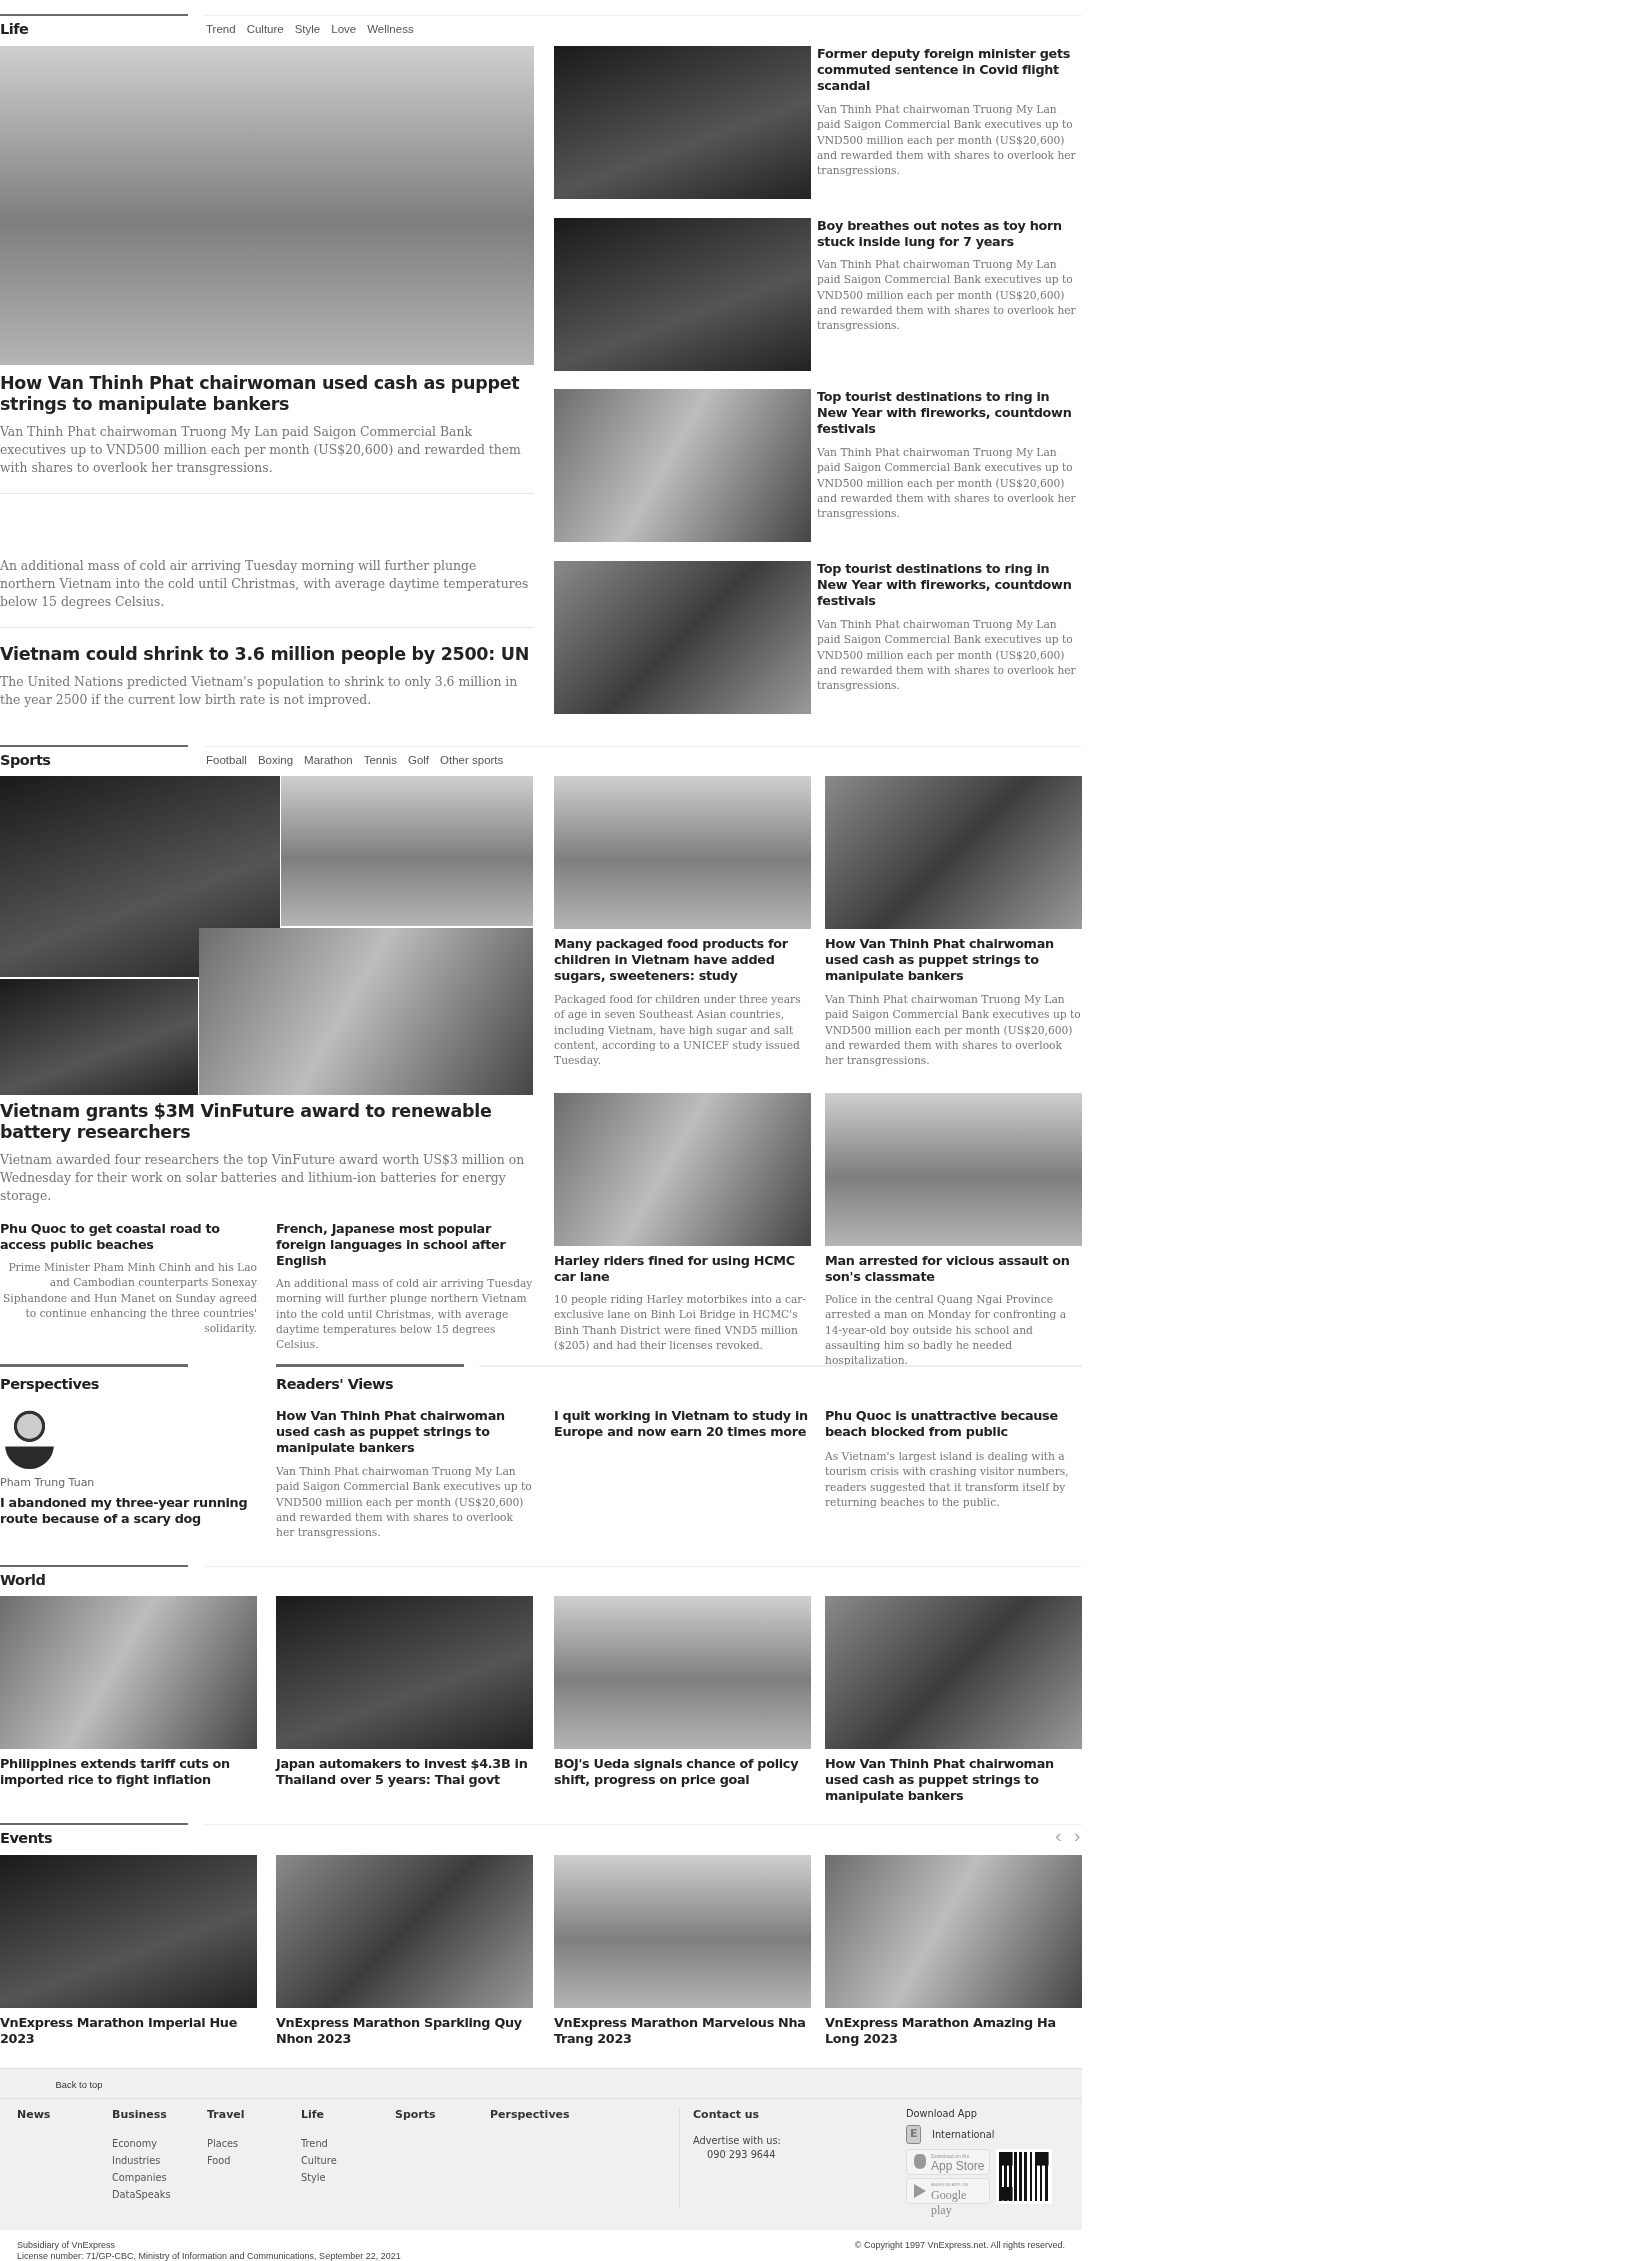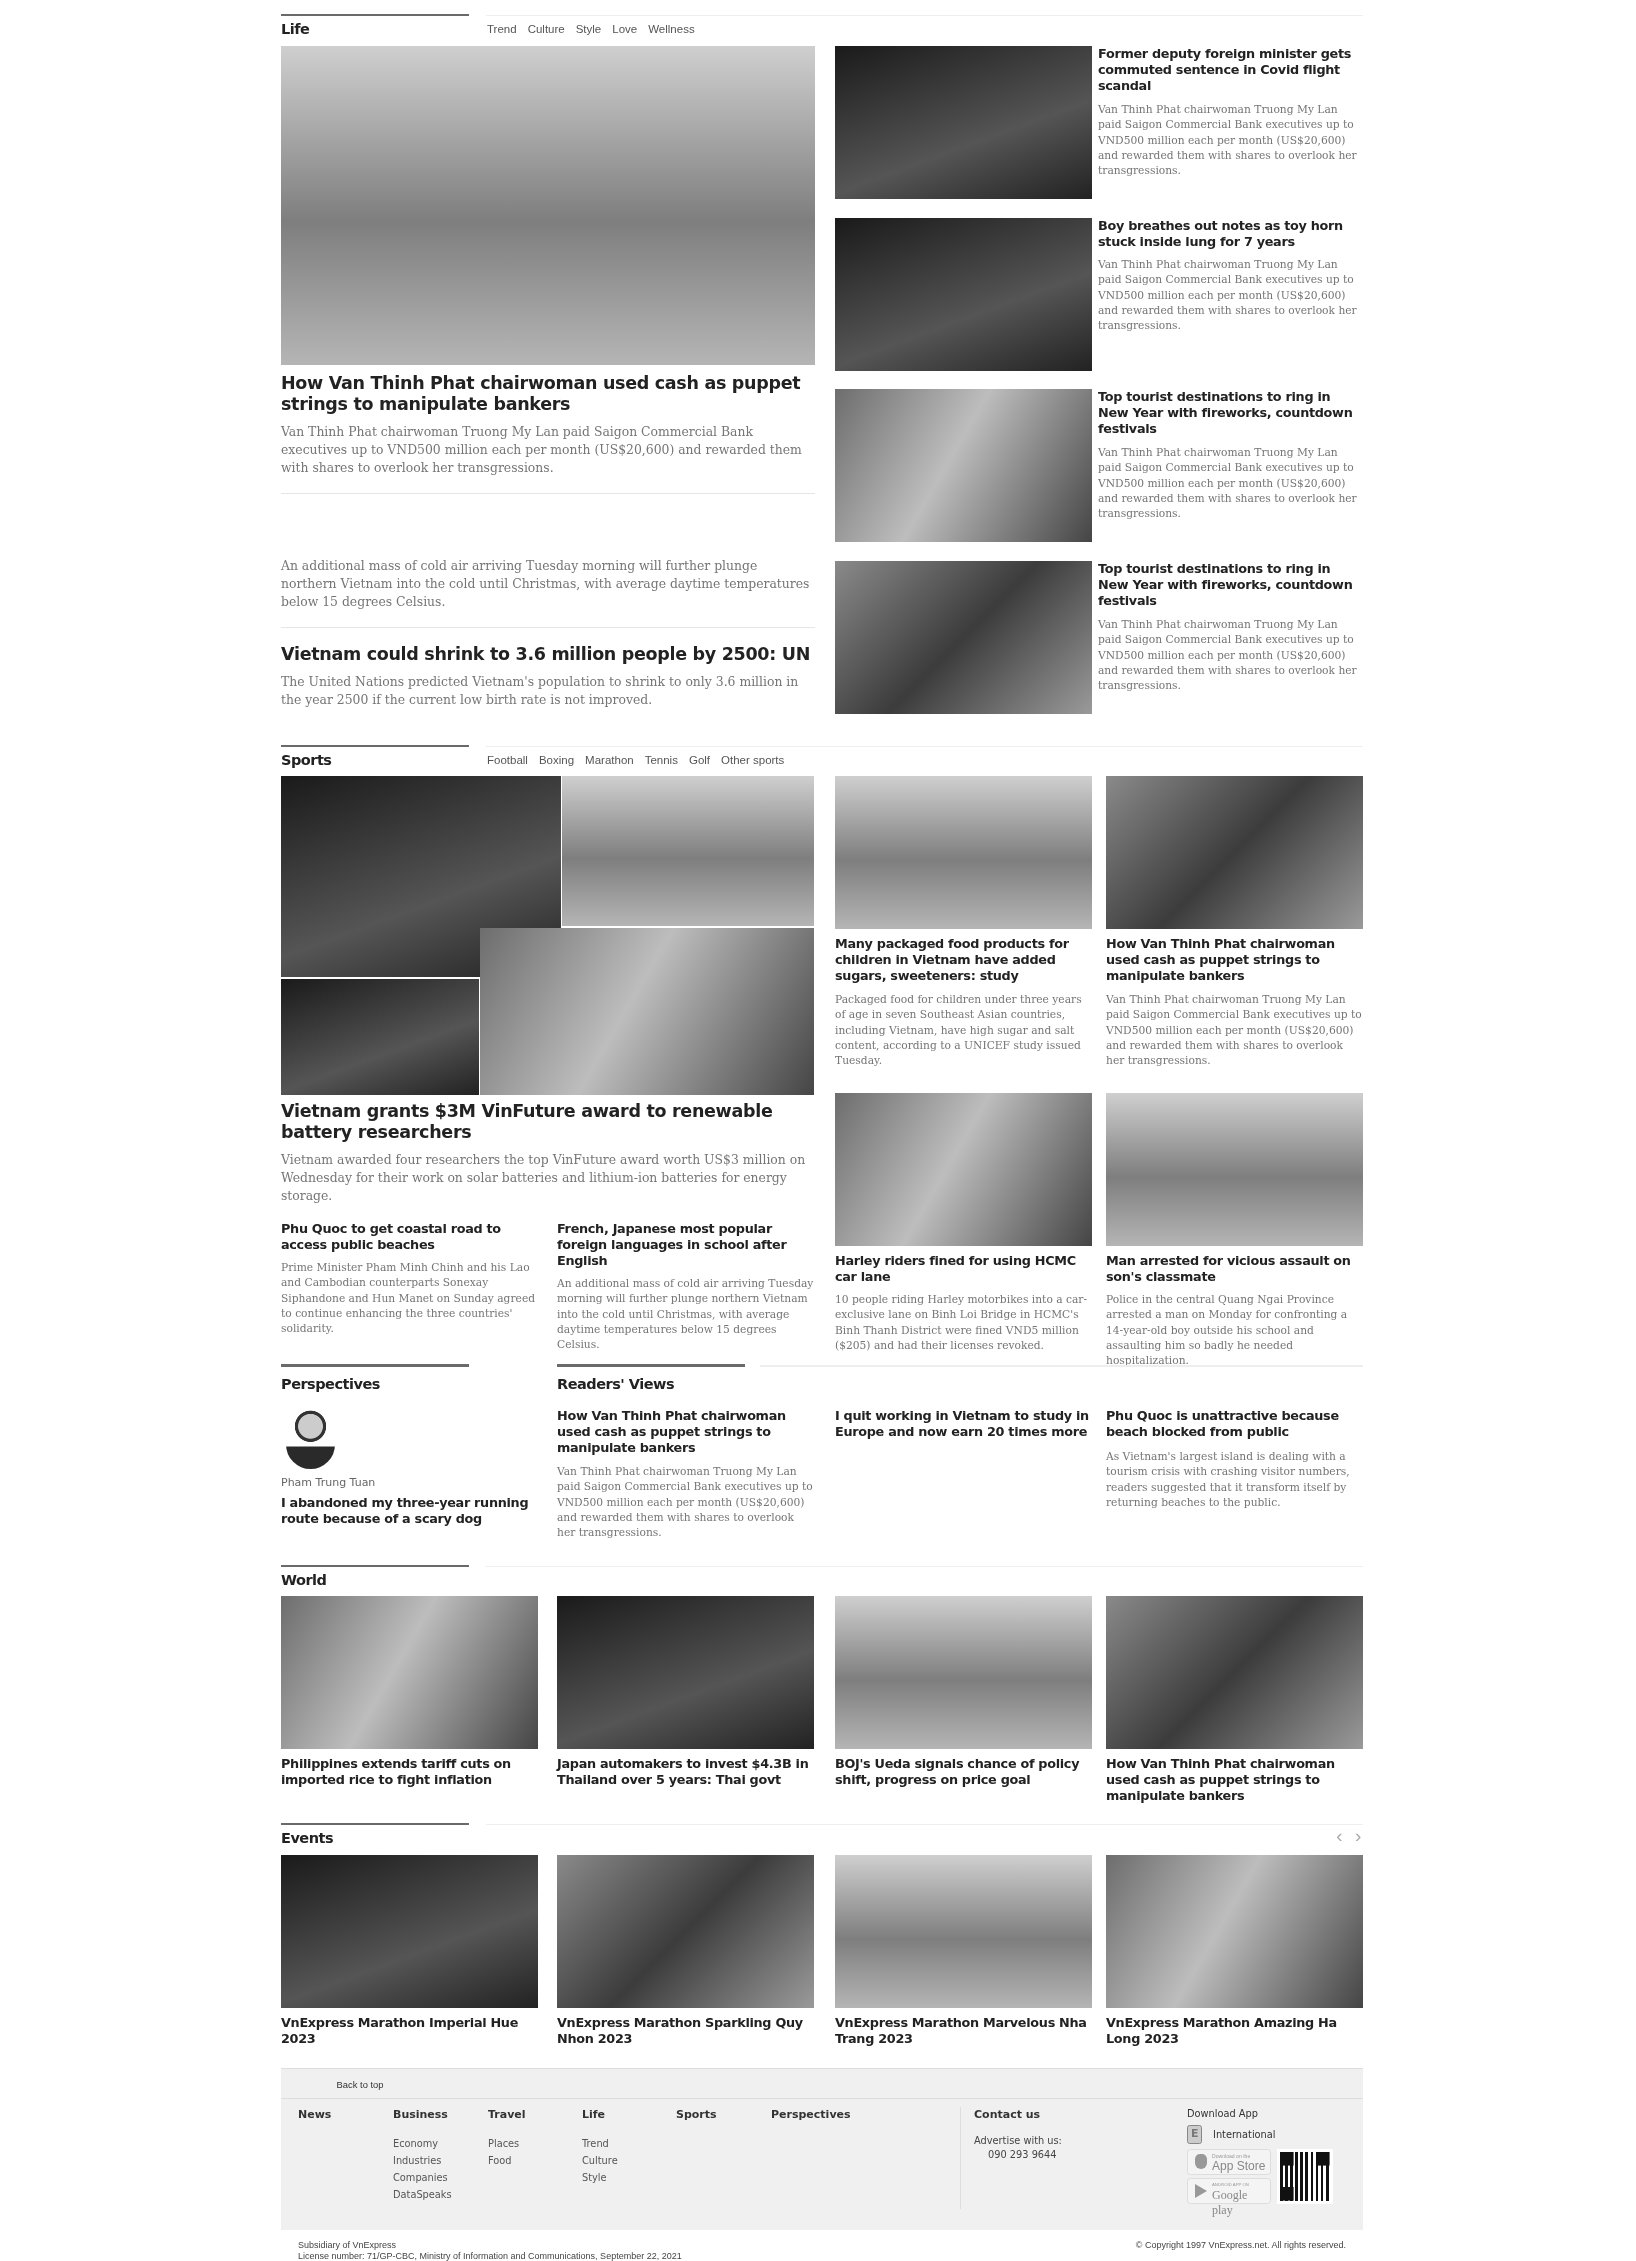--- a/index.html
+++ b/index.html
@@ -1,17 +1,17 @@
 <!DOCTYPE html>
 <html style="font-size:13.6px"><head>
 <meta charset="utf-8">
 <style>
   * { box-sizing: border-box; margin: 0; padding: 0; }
   body { width: 1636px; height: 2261px; background: #fff; font-family: "Liberation Sans", sans-serif; color: #222; overflow: hidden; }
-  .wrap { position: relative; width: 1082px; margin-left: 281px; }
+  .wrap { position: relative; width: 1082px; }
   .sec-head { position: relative; height: 32px; }
   .sec-head .bar { position: absolute; left: 0; top: 13.6px; width: 188px; height: 2.6px; background: #6a6a6a; }
   .sec-head .bar-light { position: absolute; left: 205px; top: 14.5px; right: 0; height: 1.7px; background: #eee; }
   .sec-head .title { position: absolute; left: 0; top: 20.5px; font-family: "DejaVu Sans", sans-serif; font-weight: bold; font-size: 14.5px; color: #222; letter-spacing: -0.5px; }
   .sec-head .subnav { position: absolute; left: 206px; top: 23px; display: flex; gap: 11px; font-size: 11.5px; color: #555; }
   .sec-head .subnav span { cursor: pointer; }
   .ph { background: linear-gradient(135deg, #8a8a8a, #3c3c3c 50%, #9a9a9a); position: relative; overflow: hidden; }
   .ph.dark { background: linear-gradient(160deg, #1a1a1a, #555 60%, #222); }
   .ph.light { background: linear-gradient(180deg, #cfcfcf, #7e7e7e 55%, #b5b5b5); }
   .ph.mid { background: linear-gradient(120deg, #6d6d6d, #bdbdbd 45%, #454545); }
@@ -81,21 +81,21 @@
   <div class="abs" style="left:0; top:776px; width:534px; height:319px;">
     <div class="abs ph dark" style="left:0; top:0; width:280px; height:201px;"></div>
     <div class="abs ph light" style="left:281px; top:0; width:252px; height:150px;"></div>
     <div class="abs ph dark" style="left:0; top:203px; width:198px; height:116px;"></div>
     <div class="abs ph mid" style="left:199px; top:152px; width:334px; height:167px;"></div>
   </div>
   <div class="abs h" style="left:0; top:1101px; width:537px; font-size:17.5px; line-height:20.5px;">Vietnam grants $3M VinFuture award to renewable battery researchers</div>
   <div class="abs p" style="left:0; top:1151px; width:534px; font-size:12.4px; line-height:18px;">Vietnam awarded four researchers the top VinFuture award worth US$3 million on Wednesday for their work on solar batteries and lithium-ion batteries for energy storage.</div>
 
   <div class="abs h" style="left:0; top:1221px; width:257px; font-size:12.8px; line-height:16px;">Phu Quoc to get coastal road to access public beaches</div>
-  <div class="abs p" style="left:0; top:1260px; width:257px; font-size:10.7px; line-height:15.3px;">Prime Minister Pham Minh Chinh and his Lao and Cambodian counterparts Sonexay Siphandone and Hun Manet on Sunday agreed to continue enhancing the three countries' solidarity.</div>
+  <div class="abs p" style="left:0; top:1260px; width:257px; font-size:10.7px; line-height:15.3px;text-align:right;">Prime Minister Pham Minh Chinh and his Lao and Cambodian counterparts Sonexay Siphandone and Hun Manet on Sunday agreed to continue enhancing the three countries' solidarity.</div>
   <div class="abs h" style="left:276px; top:1221px; width:257px; font-size:12.8px; line-height:16px;">French, Japanese most popular foreign languages in school after English</div>
   <div class="abs p" style="left:276px; top:1276px; width:257px; font-size:10.7px; line-height:15.3px;">An additional mass of cold air arriving Tuesday morning will further plunge northern Vietnam into the cold until Christmas, with average daytime temperatures below 15 degrees Celsius.</div>
 
   <div class="abs ph light" style="left:554px; top:776px; width:257px; height:153px;"></div>
   <div class="abs h" style="left:554px; top:936px; width:257px; font-size:12.8px; line-height:16px;">Many packaged food products for children in Vietnam have added sugars, sweeteners: study</div>
   <div class="abs p" style="left:554px; top:992px; width:257px; font-size:10.7px; line-height:15.3px;">Packaged food for children under three years of age in seven Southeast Asian countries, including Vietnam, have high sugar and salt content, according to a UNICEF study issued Tuesday.</div>
 
   <div class="abs ph" style="left:825px; top:776px; width:257px; height:153px;"></div>
   <div class="abs h" style="left:825px; top:936px; width:257px; font-size:12.8px; line-height:16px;">How Van Thinh Phat chairwoman used cash as puppet strings to manipulate bankers</div>
   <div class="abs p" style="left:825px; top:992px; width:257px; font-size:10.7px; line-height:15.3px;">Van Thinh Phat chairwoman Truong My Lan paid Saigon Commercial Bank executives up to VND500 million each per month (US$20,600) and rewarded them with shares to overlook her transgressions.</div>

